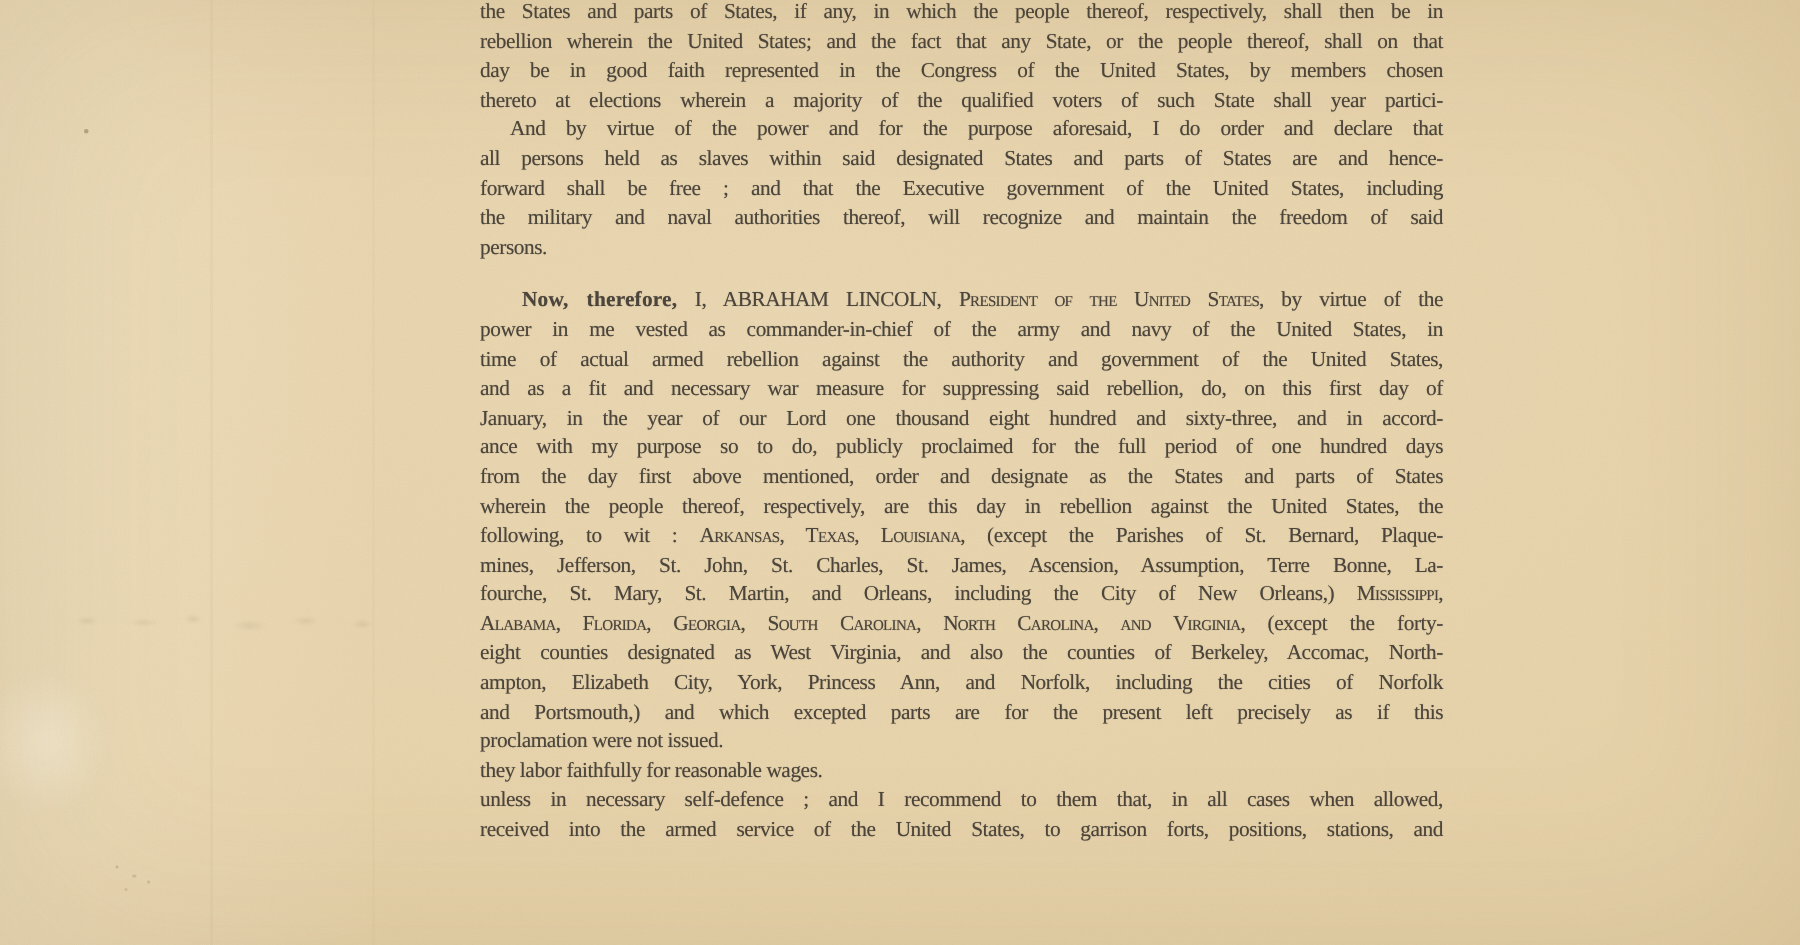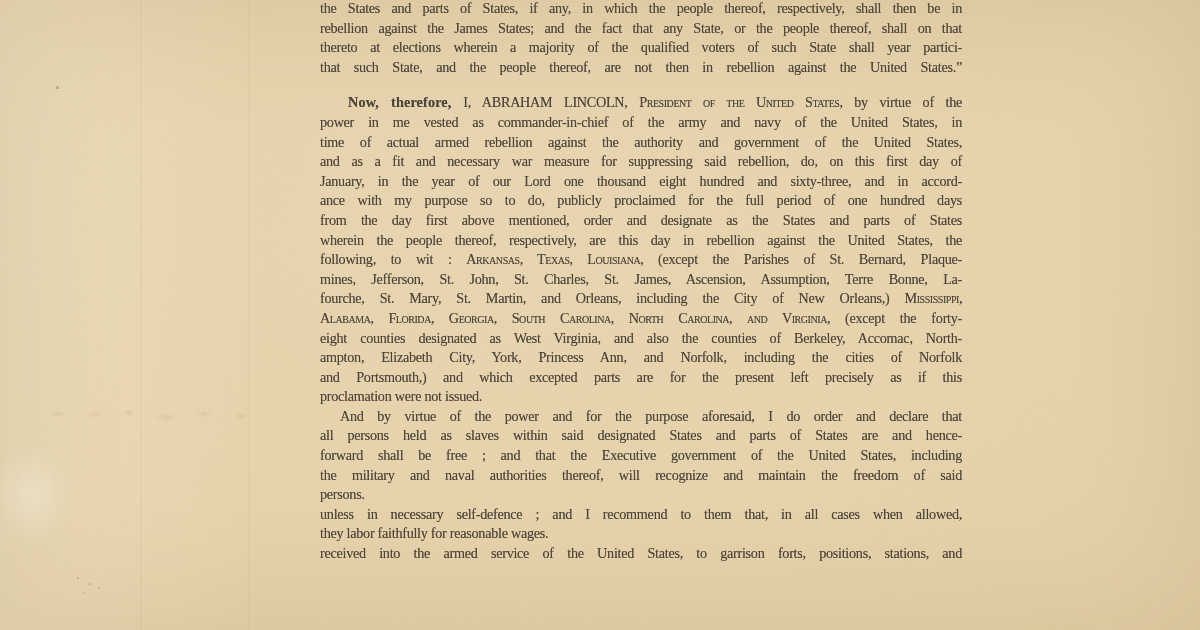--- a/index.html
+++ b/index.html
@@ -94,52 +94,52 @@
   <div class="ghost-marks"></div>
   <div class="fleck f1"></div>
   <div class="fleck f2"></div>
   <div class="fleck f3"></div>
   <div class="fleck f4"></div>
   <div class="fleck f5"></div>
 
   <div class="text-block" id="text-host" style="color: rgb(69, 63, 55);">
       <div class="para">
         <div class="line"><span>the States and parts of States, if any, in which the people thereof, respectively, shall then be in</span></div>
-        <div class="line"><span>rebellion against the James States; and the fact that any State, or the people thereof, shall on that</span></div>
+        <div class="line"><span>rebellion wherein the United States; and the fact that any State, or the people thereof, shall on that</span></div>
+        <div class="line"><span>day be in good faith represented in the Congress of the United States, by members chosen</span></div>
         <div class="line"><span>thereto at elections wherein a majority of the qualified voters of such State shall year partici-</span></div>
-        <div class="line"><span>that such State, and the people thereof, are not then in rebellion against the United States.”</span></div>
+      </div>
+      <div class="para">
+        <div class="line" style="text-indent: 20px;"><span>And by virtue of the power and for the purpose aforesaid, I do order and declare that</span></div>
+        <div class="line"><span>all persons held as slaves within said designated States and parts of States are and hence-</span></div>
+        <div class="line"><span>forward shall be free ; and that the Executive government of the United States, including</span></div>
+        <div class="line"><span>the military and naval authorities thereof, will recognize and maintain the freedom of said</span></div>
+        <div class="line nj"><span>persons.</span></div>
       </div>
       <div class="para" style="margin-top: 16px;">
         <div class="line" style="text-indent: 28px;"><span class="blackletter">Now, therefore,</span><span> I, ABRAHAM LINCOLN, </span><span class="smallcaps">President of the United States,</span><span> by virtue of the</span></div>
         <div class="line"><span>power in me vested as commander-in-chief of the army and navy of the United States, in</span></div>
         <div class="line"><span>time of actual armed rebellion against the authority and government of the United States,</span></div>
         <div class="line"><span>and as a fit and necessary war measure for suppressing said rebellion, do, on this first day of</span></div>
         <div class="line"><span>January, in the year of our Lord one thousand eight hundred and sixty-three, and in accord-</span></div>
         <div class="line"><span>ance with my purpose so to do, publicly proclaimed for the full period of one hundred days</span></div>
         <div class="line"><span>from the day first above mentioned, order and designate as the States and parts of States</span></div>
         <div class="line"><span>wherein the people thereof, respectively, are this day in rebellion against the United States, the</span></div>
         <div class="line"><span>following, to wit : </span><span class="smallcaps">Arkansas, Texas, Louisiana,</span><span> (except the Parishes of St. Bernard, Plaque-</span></div>
         <div class="line"><span>mines, Jefferson, St. John, St. Charles, St. James, Ascension, Assumption, Terre Bonne, La-</span></div>
         <div class="line"><span>fourche, St. Mary, St. Martin, and Orleans, including the City of New Orleans,) </span><span class="smallcaps">Mississippi,</span></div>
         <div class="line"><span class="smallcaps">Alabama, Florida, Georgia, South Carolina, North Carolina, and Virginia,</span><span> (except the forty-</span></div>
         <div class="line"><span>eight counties designated as West Virginia, and also the counties of Berkeley, Accomac, North-</span></div>
         <div class="line"><span>ampton, Elizabeth City, York, Princess Ann, and Norfolk, including the cities of Norfolk</span></div>
         <div class="line"><span>and Portsmouth,) and which excepted parts are for the present left precisely as if this</span></div>
         <div class="line nj"><span>proclamation were not issued.</span></div>
       </div>
       <div class="para">
-        <div class="line" style="text-indent: 20px;"><span>And by virtue of the power and for the purpose aforesaid, I do order and declare that</span></div>
-        <div class="line"><span>all persons held as slaves within said designated States and parts of States are and hence-</span></div>
-        <div class="line"><span>forward shall be free ; and that the Executive government of the United States, including</span></div>
-        <div class="line"><span>the military and naval authorities thereof, will recognize and maintain the freedom of said</span></div>
-        <div class="line nj"><span>persons.</span></div>
-      </div>
-      <div class="para">
+        <div class="line nj"><span>they labor faithfully for reasonable wages.</span></div>
         <div class="line"><span>unless in necessary self-defence ; and I recommend to them that, in all cases when allowed,</span></div>
-        <div class="line nj"><span>they labor faithfully for reasonable wages.</span></div>
       </div>
       <div class="para">
         <div class="line"><span>received into the armed service of the United States, to garrison forts, positions, stations, and</span></div>
       </div>
     </div>
 
   <svg class="grain" width="1200" height="630" xmlns="http://www.w3.org/2000/svg">
     <filter id="grainf">
       <feTurbulence type="fractalNoise" baseFrequency="0.8" numOctaves="2" seed="7" stitchTiles="stitch"></feTurbulence>
       <feColorMatrix type="matrix" values="0 0 0 0 0.42  0 0 0 0 0.35  0 0 0 0 0.23  0.18 0.18 0.18 0 0"></feColorMatrix>

